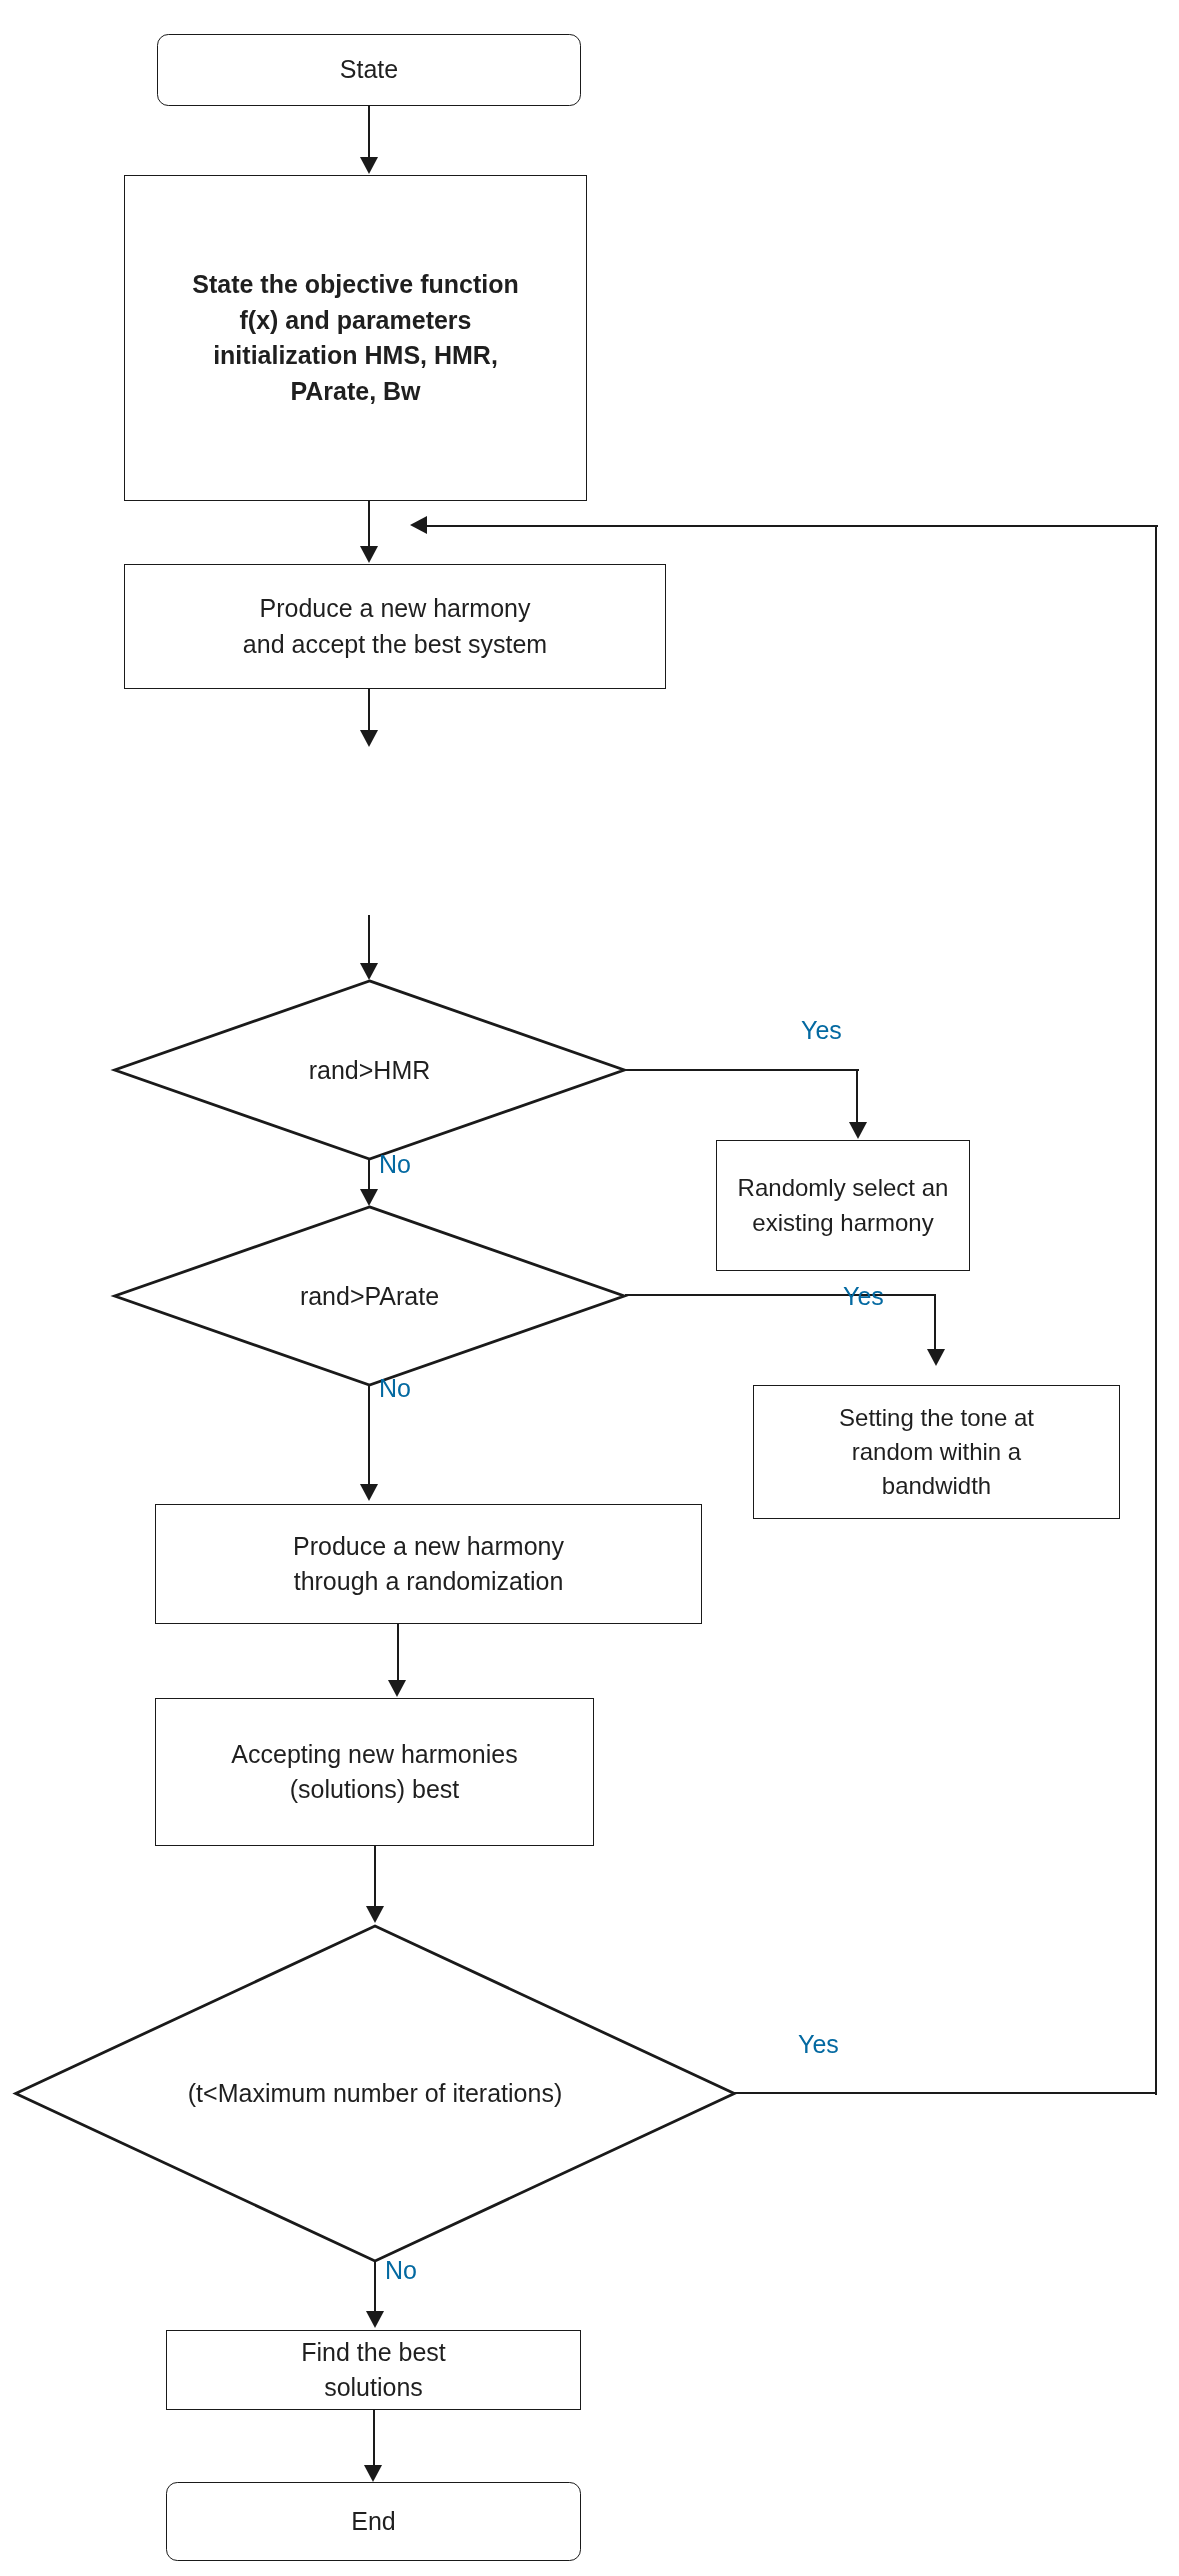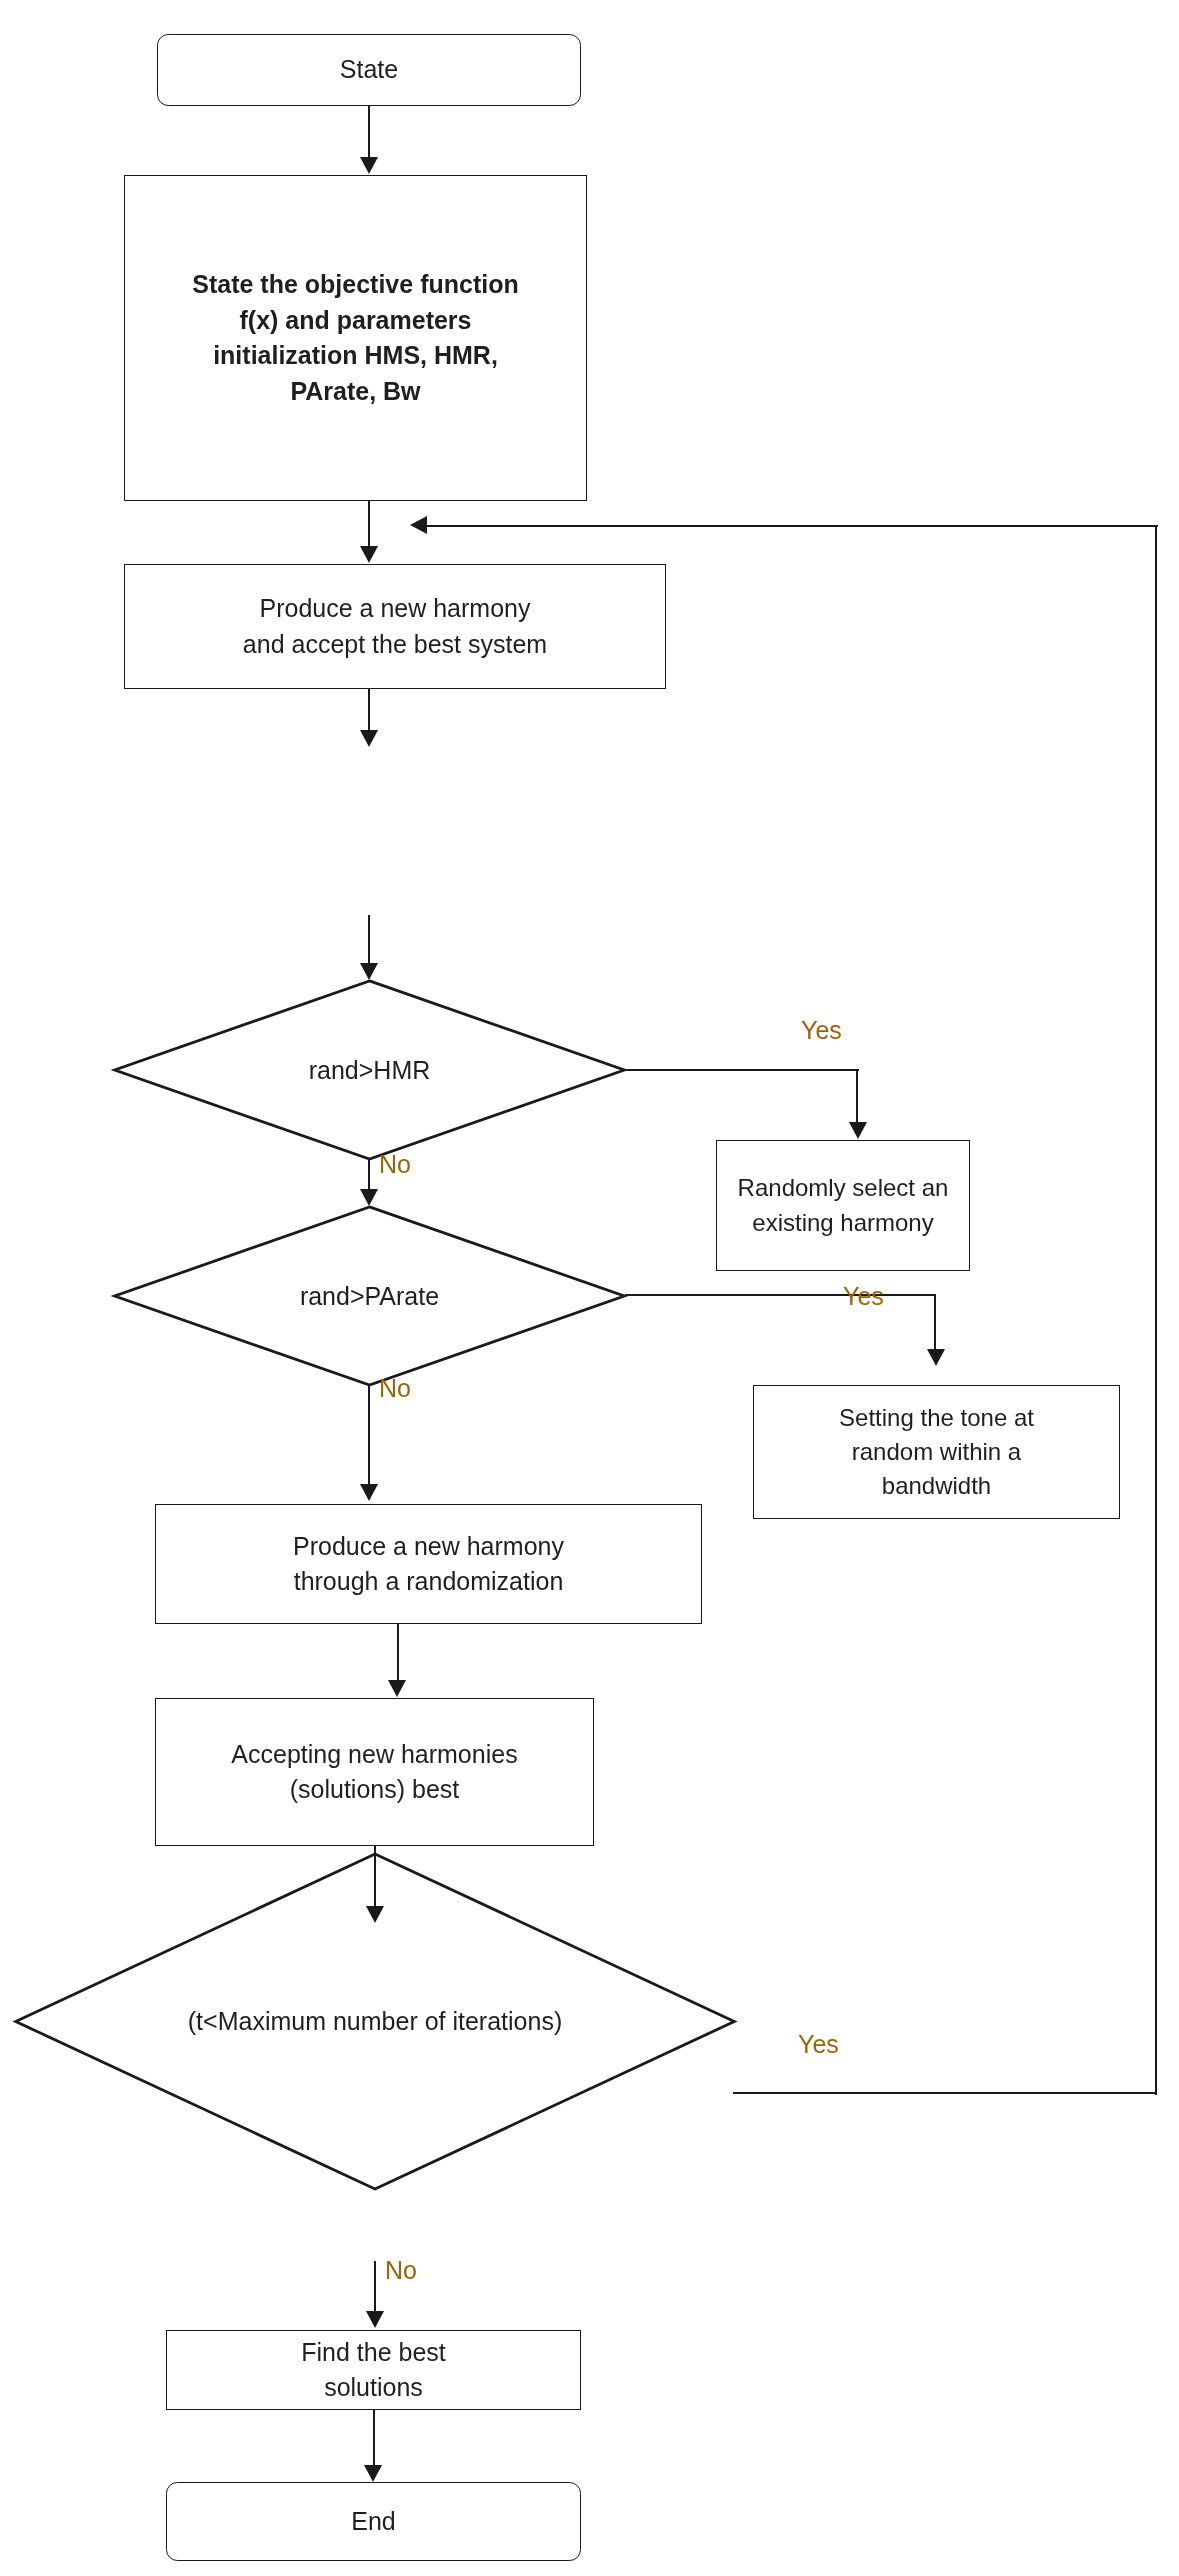--- a/index.html
+++ b/index.html
@@ -90,21 +90,21 @@
     width: 0;
     height: 0;
     border-top: 9.6px solid transparent;
     border-bottom: 9.6px solid transparent;
     border-right: 17px solid #1a1a1a;
   }
 
   
   .edge-label {
     position: absolute;
-    color: #a16207;
+    color: #0369a1;
     white-space: nowrap;
   }
 </style>
 </head>
 <body>
 
 <div id="canvas">
 
   <div class="node terminator" style="left:157px; top:34px; width:424px; height:72px; font-size:25px;">
     <span class="txt">State</span>
@@ -151,21 +151,21 @@
   <div class="node process" style="left:155px; top:1504px; width:547px; height:120px; font-size:25px;">
     <span class="txt">Produce a new harmony
 through a randomization</span>
   </div>
 
   <div class="node process" style="left:155px; top:1698px; width:439px; height:148px; font-size:25px;">
     <span class="txt">Accepting new harmonies
 (solutions) best</span>
   </div>
 
-  <div class="diamond" style="left:14px; top:1852px; width:722px; height:339px;">
+  <div class="diamond" style="left:14px; top:1924px; width:722px; height:339px;">
     <svg width="722" height="339" viewBox="0 0 1280 600" aria-hidden="true">
       <polygon points="640,3 1277,300 640,597 3,300" fill="#ffffff" stroke="#1a1a1a" stroke-width="5"></polygon>
     </svg>
     <div class="dlabel" style="font-size:25px;">(t&lt;Maximum number of iterations)</div>
   </div>
 
   <div class="node process" style="left:166px; top:2330px; width:415px; height:80px; font-size:25px;">
     <span class="txt">Find the best
 solutions</span>
   </div>

